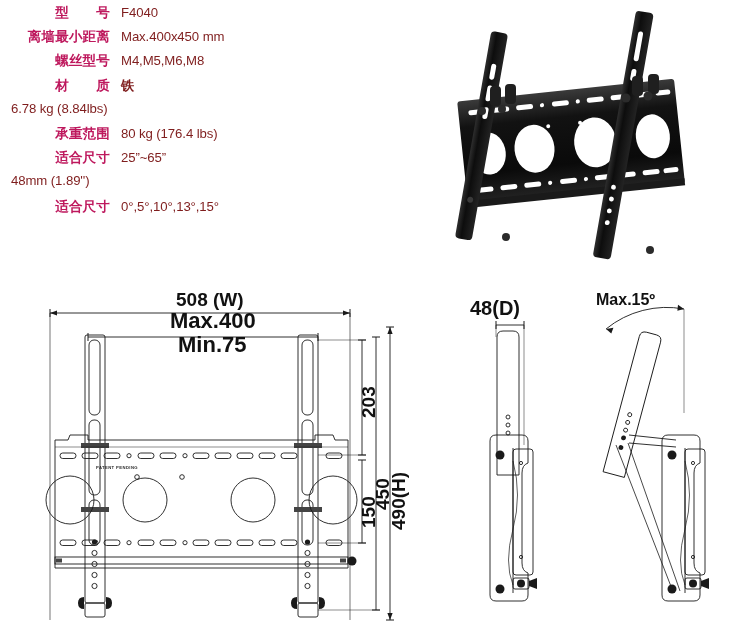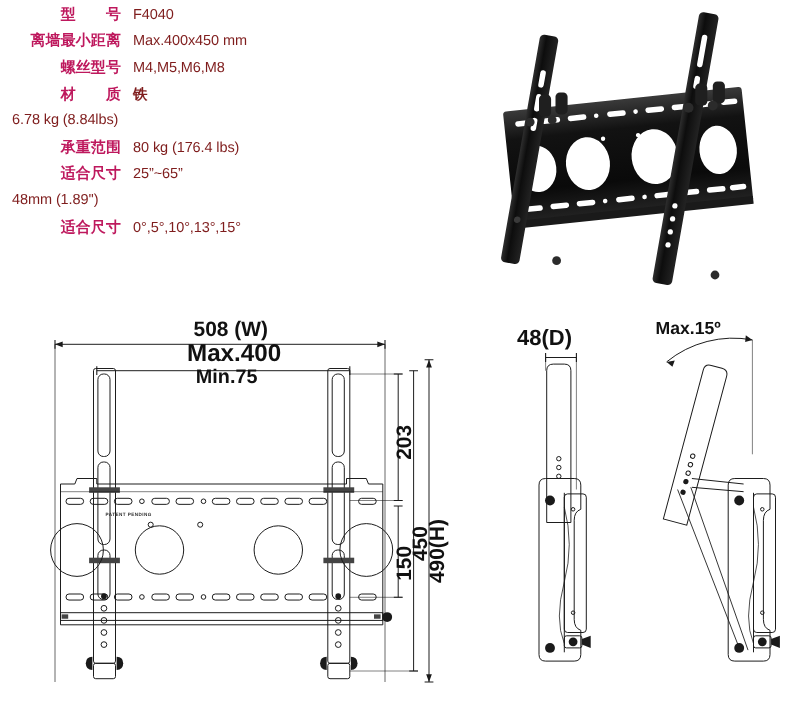--- a/index.html
+++ b/index.html
@@ -416,21 +416,21 @@
     </g>
 
     <text x="96" y="184" font-family="Liberation Sans, sans-serif" font-size="4.2" font-weight="700" fill="#2a2a2a" letter-spacing="0.4">PATENT PENDING</text>
   </svg>
 
   
   <div class="dim-text" style="left:176px; top:4px; font-size:19px;">508 (W)</div>
 
   <div class="dim-text" style="left:170px; top:23px; font-size:22px;">Max.400</div>
 
-  <div class="dim-text" style="left:178px; top:47px; font-size:18px;">Min.75</div>
+  <div class="dim-text" style="left:178px; top:47px; font-size:22px;">Min.75</div>
 
   <div class="dim-text rot90" style="left:358px; top:133px; font-size:19px;">203</div>
 
   <div class="dim-text rot90" style="left:358px; top:243px; font-size:19px;">150</div>
 
   <div class="dim-text rot90" style="left:372px; top:225px; font-size:19px;">450</div>
 
   <div class="dim-text rot90" style="left:388px; top:245px; font-size:19px;">490(H)</div>
 
   <div class="dim-text" style="left:470px; top:12px; font-size:20px;">48(D)</div>

